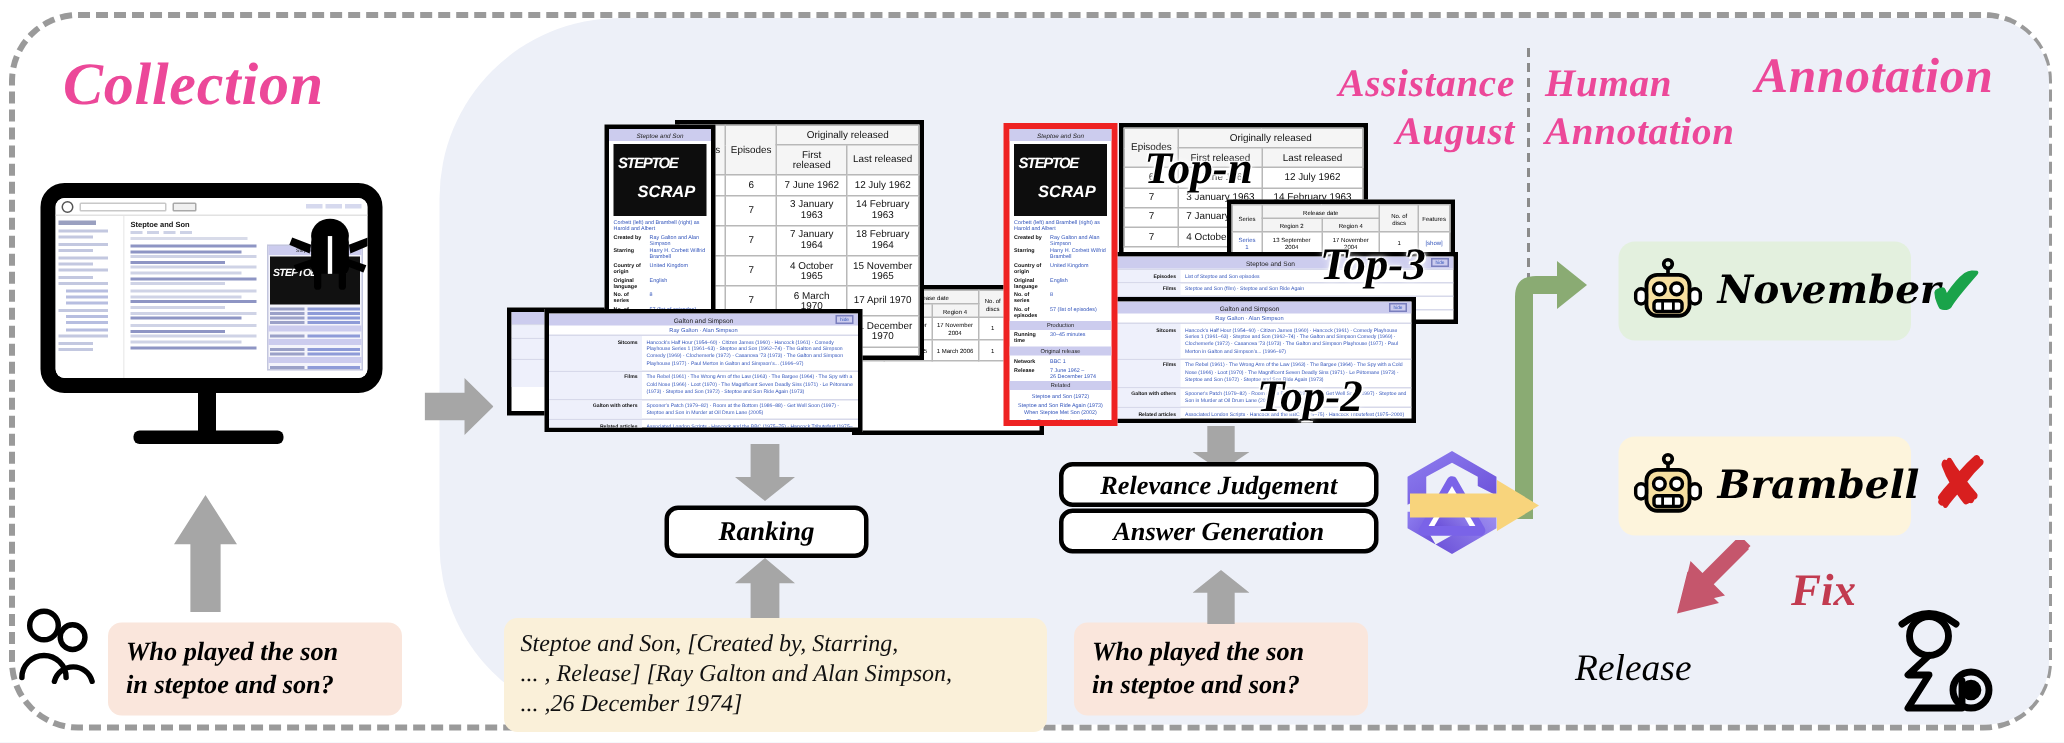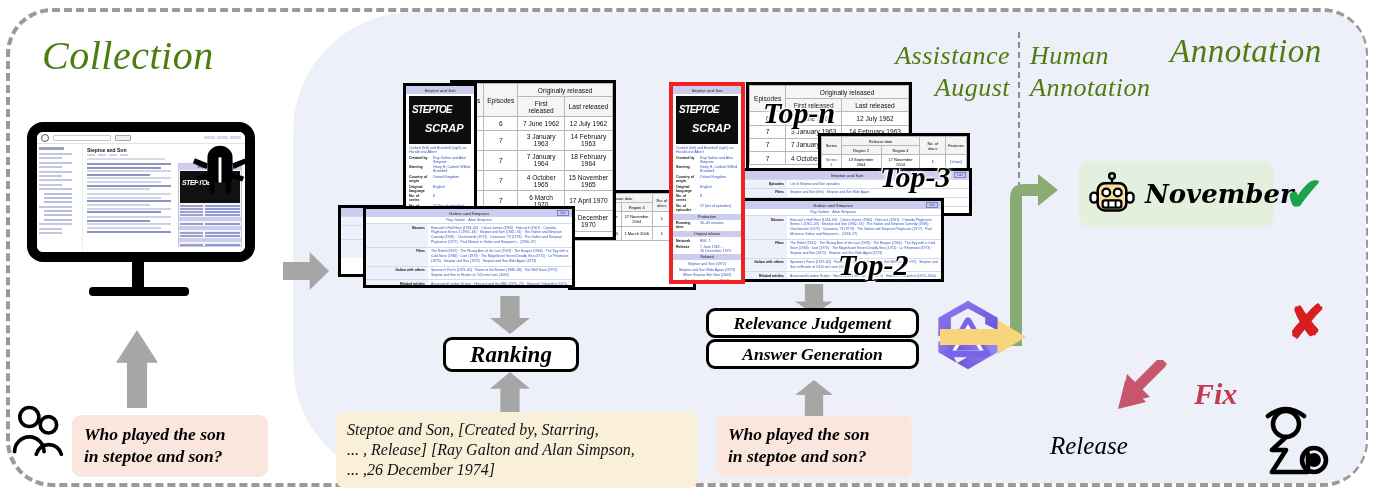--- a/index.html
+++ b/index.html
@@ -25,21 +25,21 @@
     position:absolute; left:293px; top:12px; width:1073px; height:471px;
     background:#edf0f8;
     border-top-left-radius:120px;
     border-bottom-left-radius:120px;
     border-top-right-radius:42px;
     border-bottom-right-radius:42px;
   }
 
   
   .sec-title {
-    position:absolute; font-style:italic; font-weight:normal; color:#4d7c0f;
+    position:absolute; font-style:italic; font-weight:bold; color:#ec4899;
     letter-spacing:.5px; white-space:pre-line;
   }
   #title-collection { left:42px; top:32px; font-size:40px; }
   #title-assistance { left:890px; top:40px; font-size:26px; line-height:1.22; text-align:right; width:120px;}
   #title-human      { left:1030px; top:40px; font-size:26px; line-height:1.22; }
   #title-annotation { left:1170px; top:33px; font-size:33px; }
 
   .v-divider {
     position:absolute; left:1018px; top:32px; width:0; height:196px;
     border-left:2px dashed #8b8b8b;
@@ -129,21 +129,21 @@
   #ar-stack-to-top{ left:630px; top:252px; width:46px; height:38px; }
   #ar-q-to-monitor{ left:116px; top:330px; width:42px; height:78px; }
   #ar-serial-up   { left:490px; top:372px; width:40px; height:40px; }
   #ar-rank-down   { left:490px; top:296px; width:40px; height:38px; }
   #ar-rj-down     { left:795px; top:380px; width:38px; height:36px; }
   #ar-rj-up-top   { left:795px; top:284px; width:38px; height:30px; }
 
   
   .pill{
     position:absolute; background:#fff; border:3.5px solid #000; border-radius:9px;
-    font-style:italic; font-weight:bold; font-size:23px; color:#000;
+    font-style:italic; font-weight:bold; font-size:18px; color:#000;
     display:flex; align-items:center; justify-content:center;
   }
   #pill-ranking{ left:443px; top:337px; width:136px; height:35px; }
   #pill-rj     { left:706px; top:308px; width:213px; height:30px; font-size:17.5px; }
   #pill-ag     { left:706px; top:339px; width:213px; height:30px; font-size:17.5px; }
 
   
   .doc{
     position:absolute; background:#fff; border:3.5px solid #000; overflow:hidden;
     font-family:"Liberation Sans", sans-serif;
@@ -790,20 +790,37 @@
         <circle cx="40" cy="30" r="5.4" fill="#fff" stroke="#000" stroke-width="3.2"></circle>
         <rect x="19" y="41" width="26" height="10" rx="3" fill="#fff" stroke="#000" stroke-width="3.2"></rect>
         <line x1="27" y1="41" x2="27" y2="51" stroke="#000" stroke-width="2.6"></line>
         <line x1="37" y1="41" x2="37" y2="51" stroke="#000" stroke-width="2.6"></line>
       </g>
     </svg>
     <span class="res-label">November</span>
   </div>
   <div class="mark" id="mark-check">✔</div>
 
+  <div class="res-card" id="card-brambell">
+    <svg class="robot" viewBox="0 0 64 64">
+      <g>
+        <circle cx="32" cy="7" r="4" fill="none" stroke="#000" stroke-width="3.4"></circle>
+        <line x1="32" y1="11" x2="32" y2="17" stroke="#000" stroke-width="3.4"></line>
+        <rect x="12" y="17" width="40" height="38" rx="10" fill="#f6dfa0" stroke="#000" stroke-width="3.6"></rect>
+        <rect x="2" y="30" width="10" height="14" rx="5" fill="#fff" stroke="#000" stroke-width="3.2"></rect>
+        <rect x="52" y="30" width="10" height="14" rx="5" fill="#fff" stroke="#000" stroke-width="3.2"></rect>
+        <circle cx="24" cy="30" r="5.4" fill="#fff" stroke="#000" stroke-width="3.2"></circle>
+        <circle cx="40" cy="30" r="5.4" fill="#fff" stroke="#000" stroke-width="3.2"></circle>
+        <rect x="19" y="41" width="26" height="10" rx="3" fill="#fff" stroke="#000" stroke-width="3.2"></rect>
+        <line x1="27" y1="41" x2="27" y2="51" stroke="#000" stroke-width="2.6"></line>
+        <line x1="37" y1="41" x2="37" y2="51" stroke="#000" stroke-width="2.6"></line>
+      </g>
+    </svg>
+    <span class="res-label">Brambell</span>
+  </div>
   <div class="mark" id="mark-cross">✘</div>
 
   <svg class="fix-arrow" viewBox="0 0 62 62">
     <path d="M55 4 L30 29 L38 37 L8 44 L15 14 L23 22 L48 -3 Z" fill="#c5566c" transform="rotate(0)"></path>
     <path d="M54 6 L26 34 L34 42 L6 49 L13 21 L21 29 L49 1 Z" fill="#c5566c"></path>
   </svg>
   <div id="fix-label">Fix</div>
   <div id="corbett-label">Release</div>
 
   <svg class="annotator-icon" viewBox="0 0 74 78">

